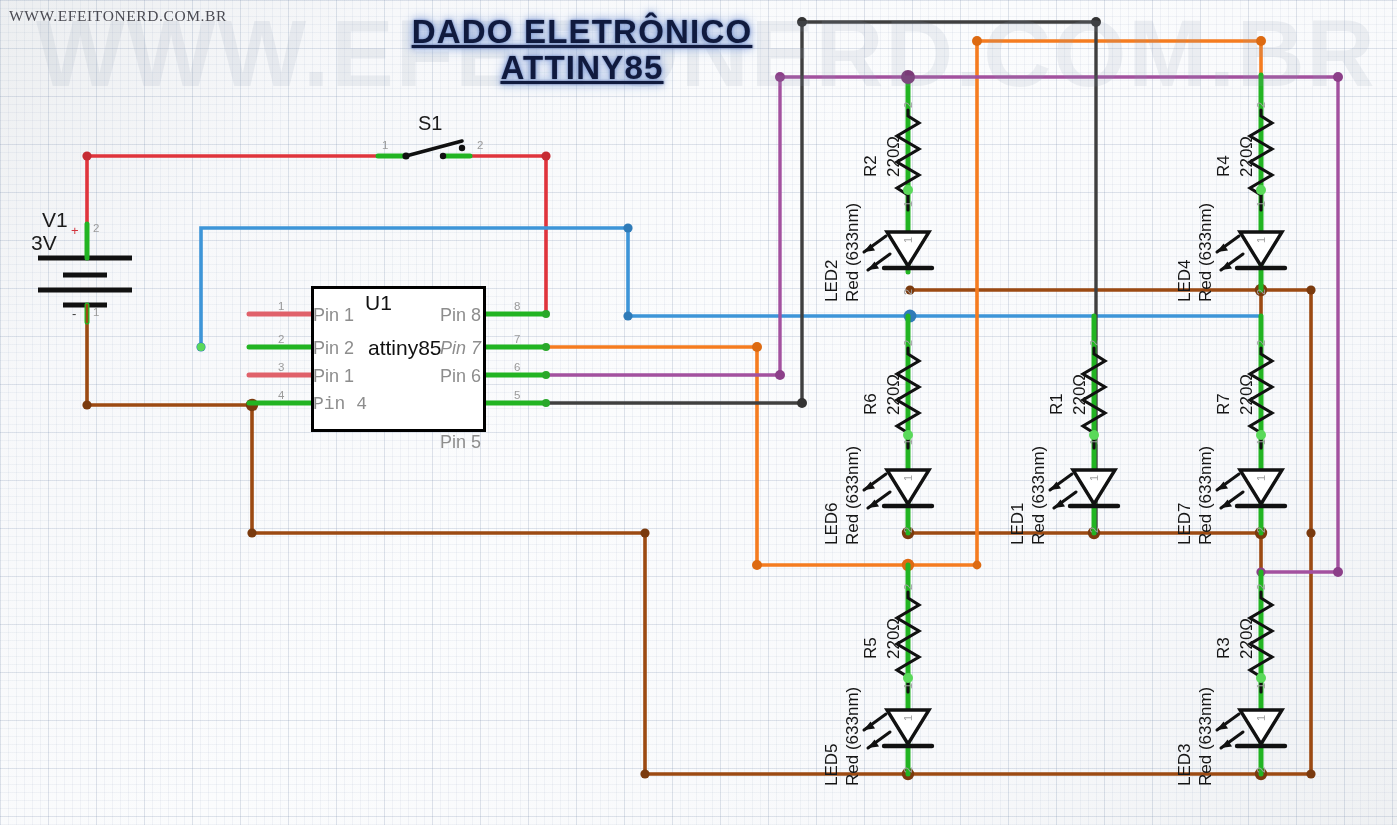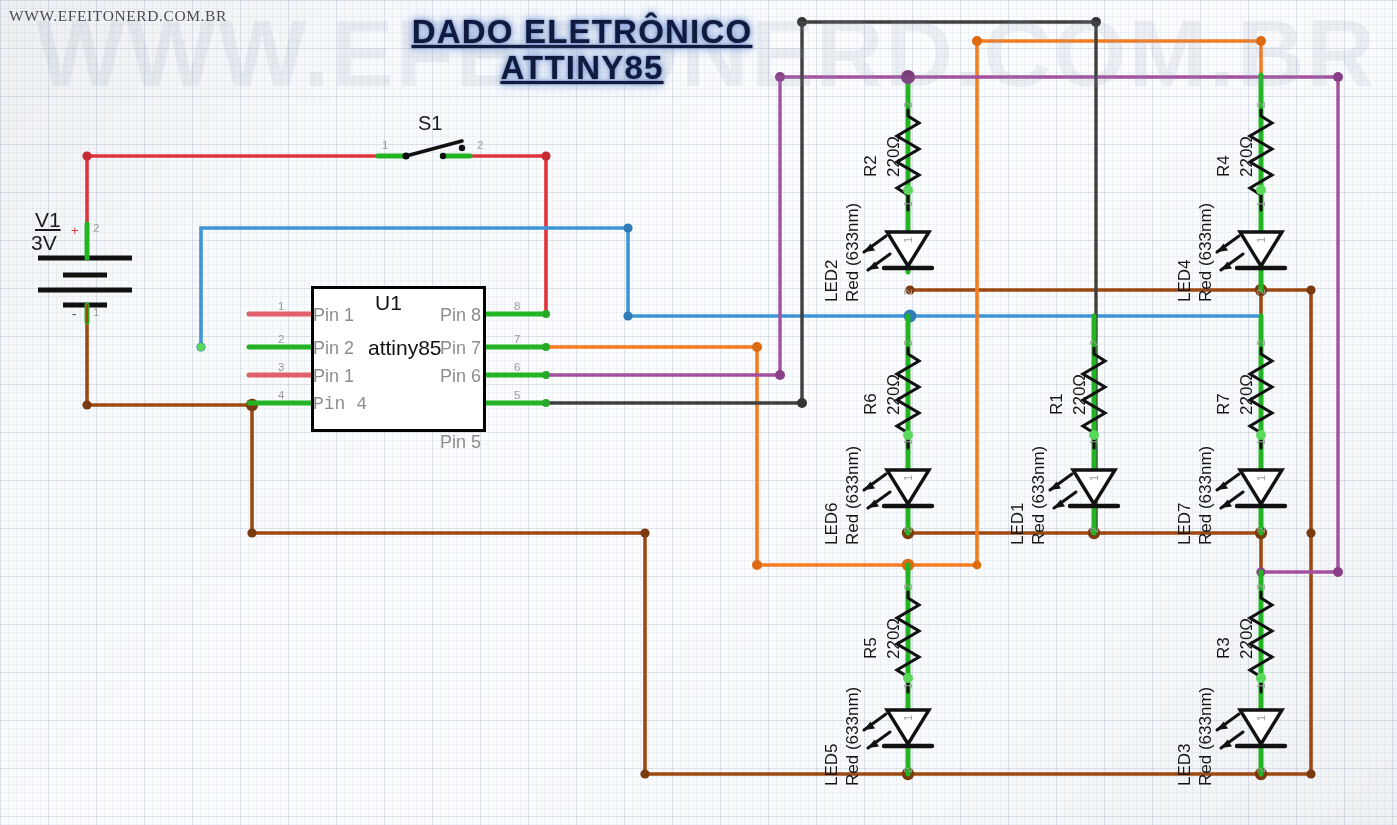--- a/index.html
+++ b/index.html
@@ -246,41 +246,41 @@
   <div class="ic-box"></div>
 
   <div class="ovl wm-top">WWW.EFEITONERD.COM.BR</div>
   <div class="wm-big">WWW.EFEITONERD.COM.BR</div>
 
   <div class="title">
     <span>DADO ELETRÔNICO</span>
     <span>ATTINY85</span>
   </div>
 
-  <div class="lbl lbl-bat" style="left:35px;top:207px;text-decoration:underline;">V1</div>
+  <div class="lbl lbl-bat" style="left:42px;top:207px;">V1</div>
   <div class="lbl lbl-bat" style="left:31px;top:230px;">3V</div>
   <div class="lbl lbl-term" style="left:71px;top:223px;color:#d2333c;">+</div>
   <div class="lbl lbl-pn" style="left:93px;top:222px;">2</div>
   <div class="lbl lbl-term" style="left:72px;top:306px;color:#3a3a3a;">-</div>
   <div class="lbl lbl-pn" style="left:93px;top:306px;">1</div>
 
   <div class="lbl lbl-s1" style="left:418px;top:112px;">S1</div>
   <div class="lbl lbl-pn" style="left:382px;top:139px;">1</div>
   <div class="lbl lbl-pn" style="left:477px;top:139px;">2</div>
 
-  <div class="lbl lbl-ic" style="left:365px;top:291px;margin-left:10px;">U1</div>
+  <div class="lbl lbl-ic" style="left:365px;top:291px;">U1</div>
   <div class="lbl lbl-ic" style="left:368px;top:336px;">attiny85</div>
 
   <div class="lbl lbl-pin" style="left:313px;top:305px;">Pin 1</div>
   <div class="lbl lbl-pin" style="left:313px;top:338px;">Pin 2</div>
   <div class="lbl lbl-pin" style="left:313px;top:366px;">Pin 1</div>
   <div class="lbl lbl-pin" style="left:313px;top:394px;font-family:Liberation Mono, monospace;">Pin 4</div>
 
   <div class="lbl lbl-pin" style="left:440px;top:305px;">Pin 8</div>
-  <div class="lbl lbl-pin" style="left:440px;top:338px;">Pin 7</div>
+  <div class="lbl lbl-pin" style="left:440px;top:338px;font-style:italic;">Pin 7</div>
   <div class="lbl lbl-pin" style="left:440px;top:366px;">Pin 6</div>
   <div class="lbl lbl-pin" style="left:440px;top:394px;margin-top:38px;">Pin 5</div>
 
   <div class="lbl lbl-pn" style="left:278px;top:300px;">1</div>
   <div class="lbl lbl-pn" style="left:278px;top:333px;">2</div>
   <div class="lbl lbl-pn" style="left:278px;top:361px;">3</div>
   <div class="lbl lbl-pn" style="left:278px;top:389px;">4</div>
 
   <div class="lbl lbl-pn" style="left:514px;top:300px;">8</div>
   <div class="lbl lbl-pn" style="left:514px;top:333px;">7</div>

